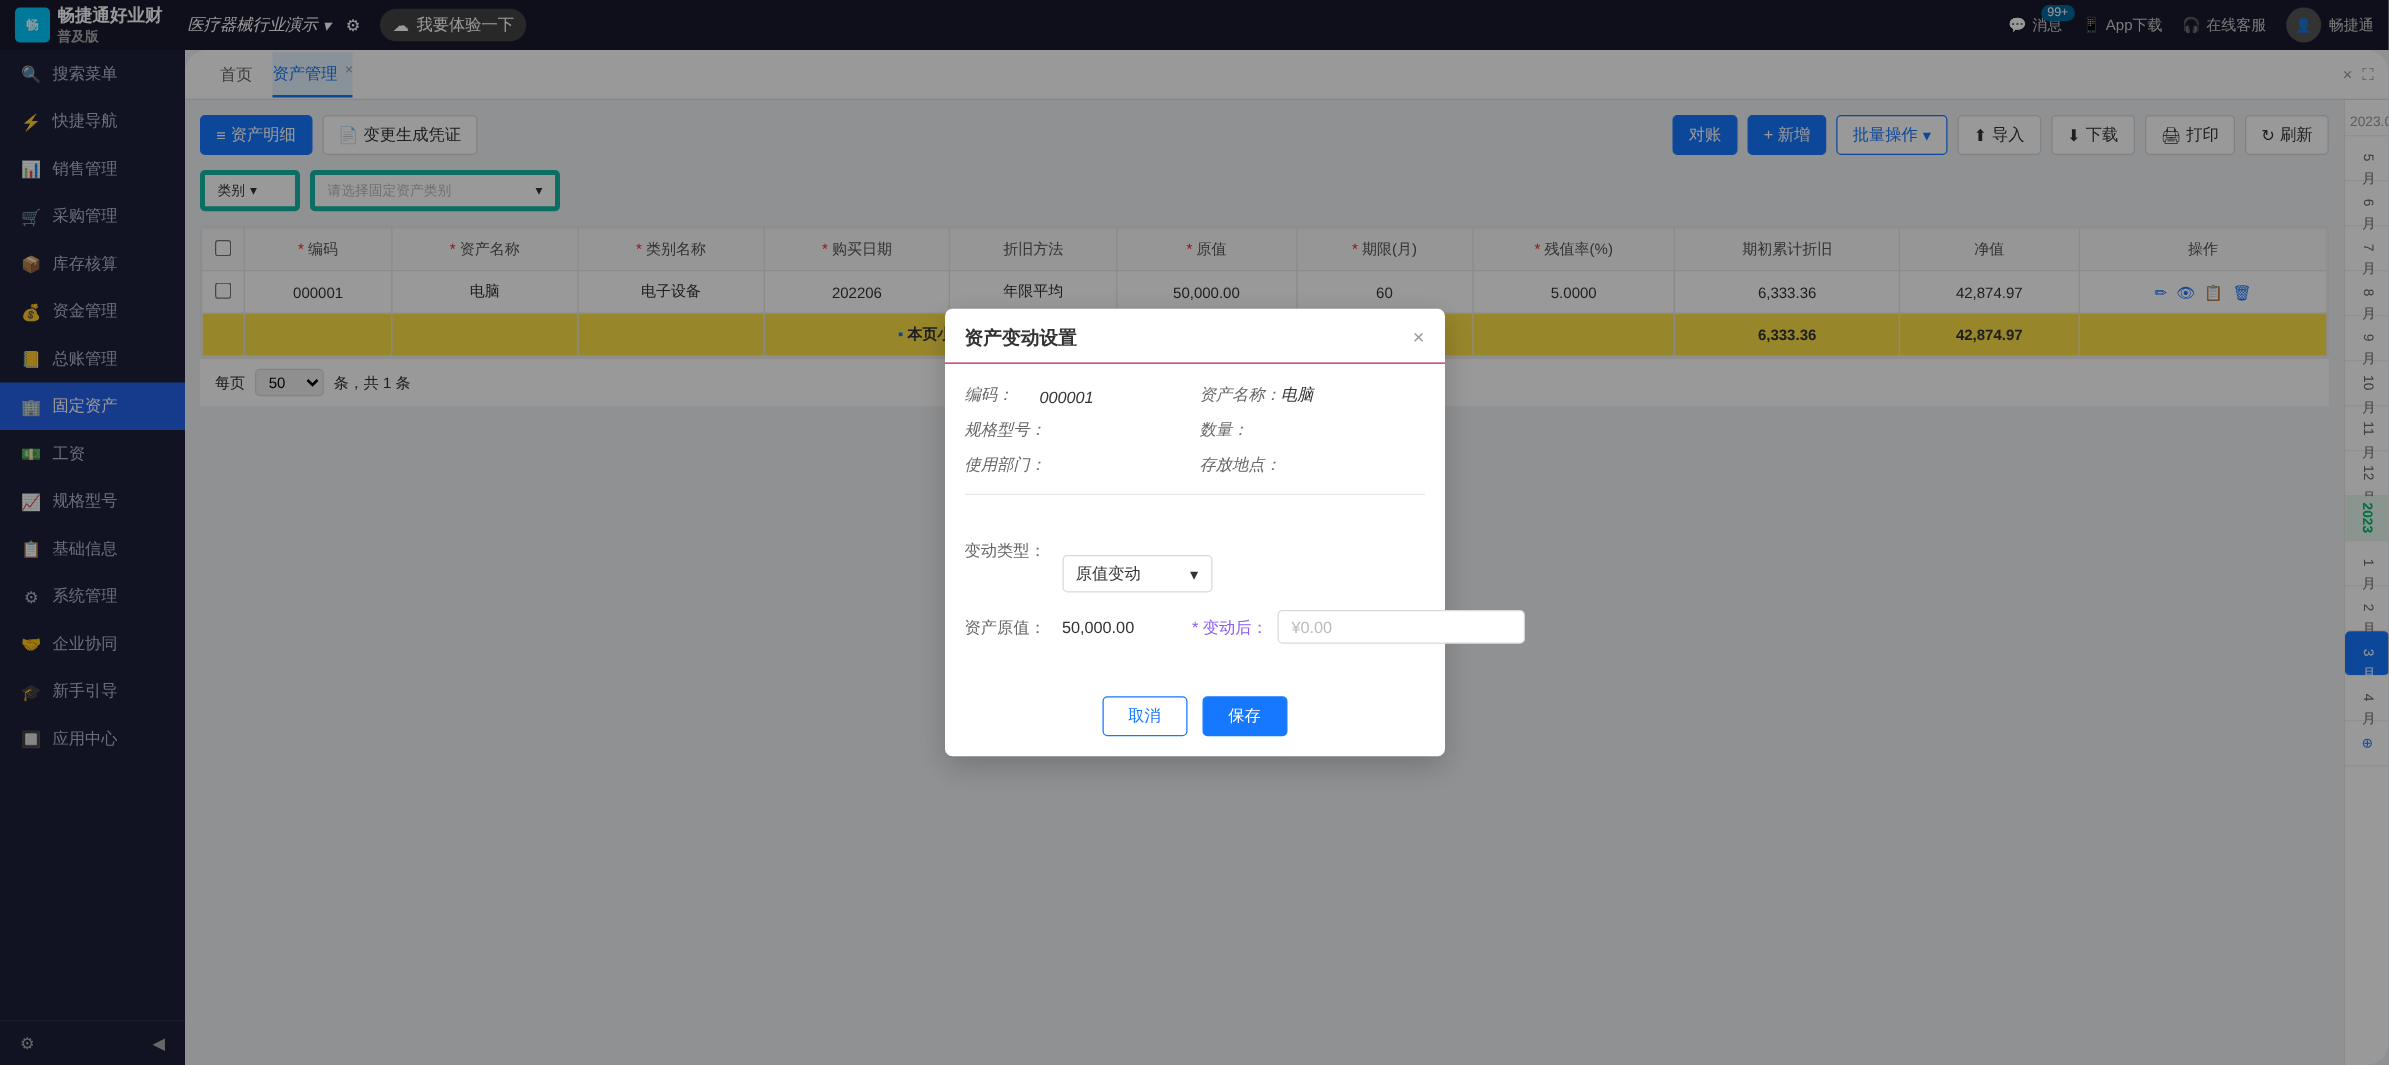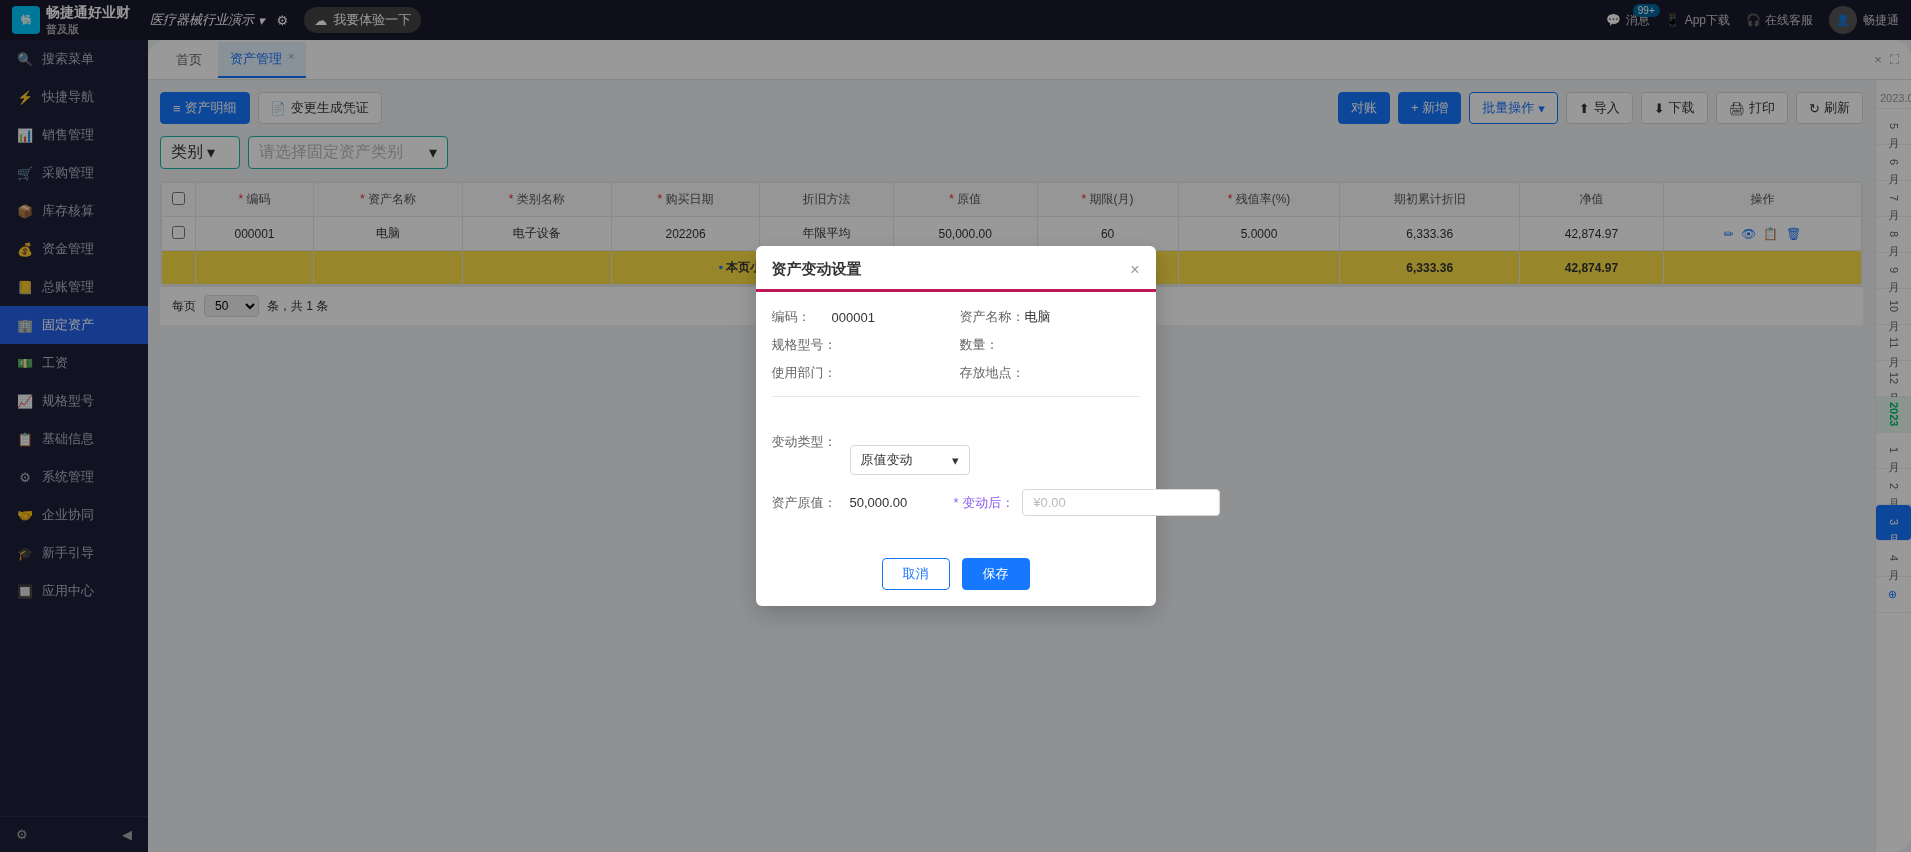--- a/index.html
+++ b/index.html
@@ -22,38 +22,38 @@
     .top-bar-spacer { flex: 1; }
     .top-bar-actions { display: flex; align-items: center; gap: 16px; }
     .top-bar-action { display: flex; align-items: center; gap: 4px; color: #ccc; font-size: 12px; cursor: pointer; position: relative; }
     .badge { background: #0369a1; color: #fff; font-size: 10px; border-radius: 10px; padding: 1px 5px; position: absolute; top: -8px; right: -10px; }
     .top-bar-avatar { width: 28px; height: 28px; background: #555; border-radius: 50%; display: flex; align-items: center; justify-content: center; color: #fff; font-size: 11px; }
     .sidebar-item { display: flex; align-items: center; gap: 8px; padding: 10px 16px; cursor: pointer; color: #b0b8cc; font-size: 13px; transition: background 0.2s; }
     .sidebar-item.active { background: #2563eb; color: #fff; }
     .sidebar-item .si-icon { width: 18px; text-align: center; }
 
     
-    .tab { padding: 8px 12px; border-bottom: 2px solid transparent; cursor: pointer; color: #666; font-size: 13px; display: flex; align-items: flex-start; gap: 6px; }
+    .tab { padding: 8px 0; border-bottom: 2px solid transparent; cursor: pointer; color: #666; font-size: 13px; display: flex; align-items: flex-start; gap: 6px; }
     .tab.active { color: #1677ff; border-bottom-color: #1677ff; background: #e6f4ff; }
     .tab-close { color: #999; font-size: 11px; cursor: pointer; }
     .home-tab { padding: 8px 16px; color: #666; cursor: pointer; font-size: 13px; }
 
     
     .page-inner { flex: 1; padding: 12px; overflow-y: auto; position: relative; }
 
     
     .toolbar { display: flex; align-items: center; gap: 8px; margin-bottom: 12px; }
     .toolbar-btn { display: flex; align-items: center; gap: 4px; padding: 6px 12px; border: 1px solid #d9d9d9; border-radius: 4px; background: #fff; cursor: pointer; font-size: 13px; color: #333; }
     .toolbar-btn.primary { background: #1677ff; color: #fff; border-color: #1677ff; }
     .toolbar-btn.active-btn { background: #1677ff; color: #fff; border-color: #1677ff; }
     .toolbar-btn.batch { background: #fff; color: #1677ff; border-color: #1677ff; }
 
     
     .filter-bar { display: flex; align-items: center; gap: 8px; margin-bottom: 12px; }
-    .filter-select { display: flex; align-items: center; gap: 4px; padding: 5px 10px; border: 1px solid #14b8a6; border-radius: 4px; background: #fff; cursor: pointer; font-size: 16px; min-width: 80px; }
+    .filter-select { display: flex; align-items: center; gap: 4px; padding: 5px 10px; border: 4px solid #14b8a6; border-radius: 4px; background: #fff; cursor: pointer; font-size: 11px; min-width: 80px; }
     .filter-select-wide { min-width: 200px; }
 
     
     .data-table { width: 100%; border-collapse: collapse; background: #fff; }
     .data-table th { background: #fafafa; border: 1px solid #e8e8e8; padding: 8px 10px; font-size: 12px; color: #555; font-weight: normal; text-align: center; }
     .data-table td { border: 1px solid #e8e8e8; padding: 8px 10px; font-size: 12px; text-align: center; }
     .required-star { color: #f5222d; }
     .subtotal-row td { background: #fde047; font-weight: bold; }
 
     
@@ -62,26 +62,26 @@
     .rp-item.highlight { color: #1677ff; }
     .rp-item.active-month { background: #1677ff; color: #fff; border-radius: 4px; }
 
     
     .pagination-bar { display: flex; align-items: center; gap: 8px; padding: 8px 12px; background: #fff; border-top: 1px solid #e8e8e8; font-size: 12px; }
     .page-size-select { border: 1px solid #d9d9d9; border-radius: 4px; padding: 2px 6px; font-size: 12px; }
 
     
     .modal-overlay { position: fixed; top: 0; left: 0; right: 0; bottom: 0; background: rgba(0,0,0,0.4); z-index: 1000; display: flex; align-items: center; justify-content: center; }
     .modal { background: #fff; border-radius: 6px; width: 400px; box-shadow: 0 8px 24px rgba(0,0,0,0.2); }
-    .modal-header { display: flex; align-items: center; justify-content: space-between; padding: 14px 16px 10px; border-bottom: 3px solid #be185d; }
+    .modal-header { display: flex; align-items: center; justify-content: space-between; padding: 14px 16px 10px; border-bottom: 1px solid #be185d; }
     .modal-title { font-size: 15px; font-weight: bold; color: #333; }
     .modal-close { color: #999; cursor: pointer; font-size: 16px; }
     .modal-body { padding: 16px; }
     .modal-info-grid { display: grid; grid-template-columns: 1fr 1fr; gap: 10px 8px; margin-bottom: 14px; }
-    .modal-info-item { display: flex; align-items: center; font-size: 13px; }
+    .modal-info-item { display: flex; align-items: flex-end; font-size: 13px; font-style: italic; }
     .modal-info-label { color: #666; min-width: 60px; }
     .modal-info-value { color: #333; }
     .modal-divider { border: none; border-top: 1px solid #e8e8e8; margin: 12px 0; }
     .modal-form-row { display: flex; align-items: center; gap: 8px; margin-bottom: 14px; }
     .modal-form-label { color: #666; font-size: 13px; min-width: 70px; }
     .modal-select { display: flex; align-items: center; gap: 6px; border: 1px solid #d9d9d9; border-radius: 4px; padding: 5px 10px; font-size: 13px; background: #fff; cursor: pointer; min-width: 120px; margin-top: 36px; }
     .modal-input { border: 1px solid #d9d9d9; border-radius: 4px; padding: 5px 10px; font-size: 13px; flex: 1; outline: none; }
     .modal-input.required { border-color: #d9d9d9; }
     .modal-input::placeholder { color: #bbb; }
     .modal-footer { display: flex; align-items: center; justify-content: center; gap: 12px; padding: 12px 16px 16px; }

